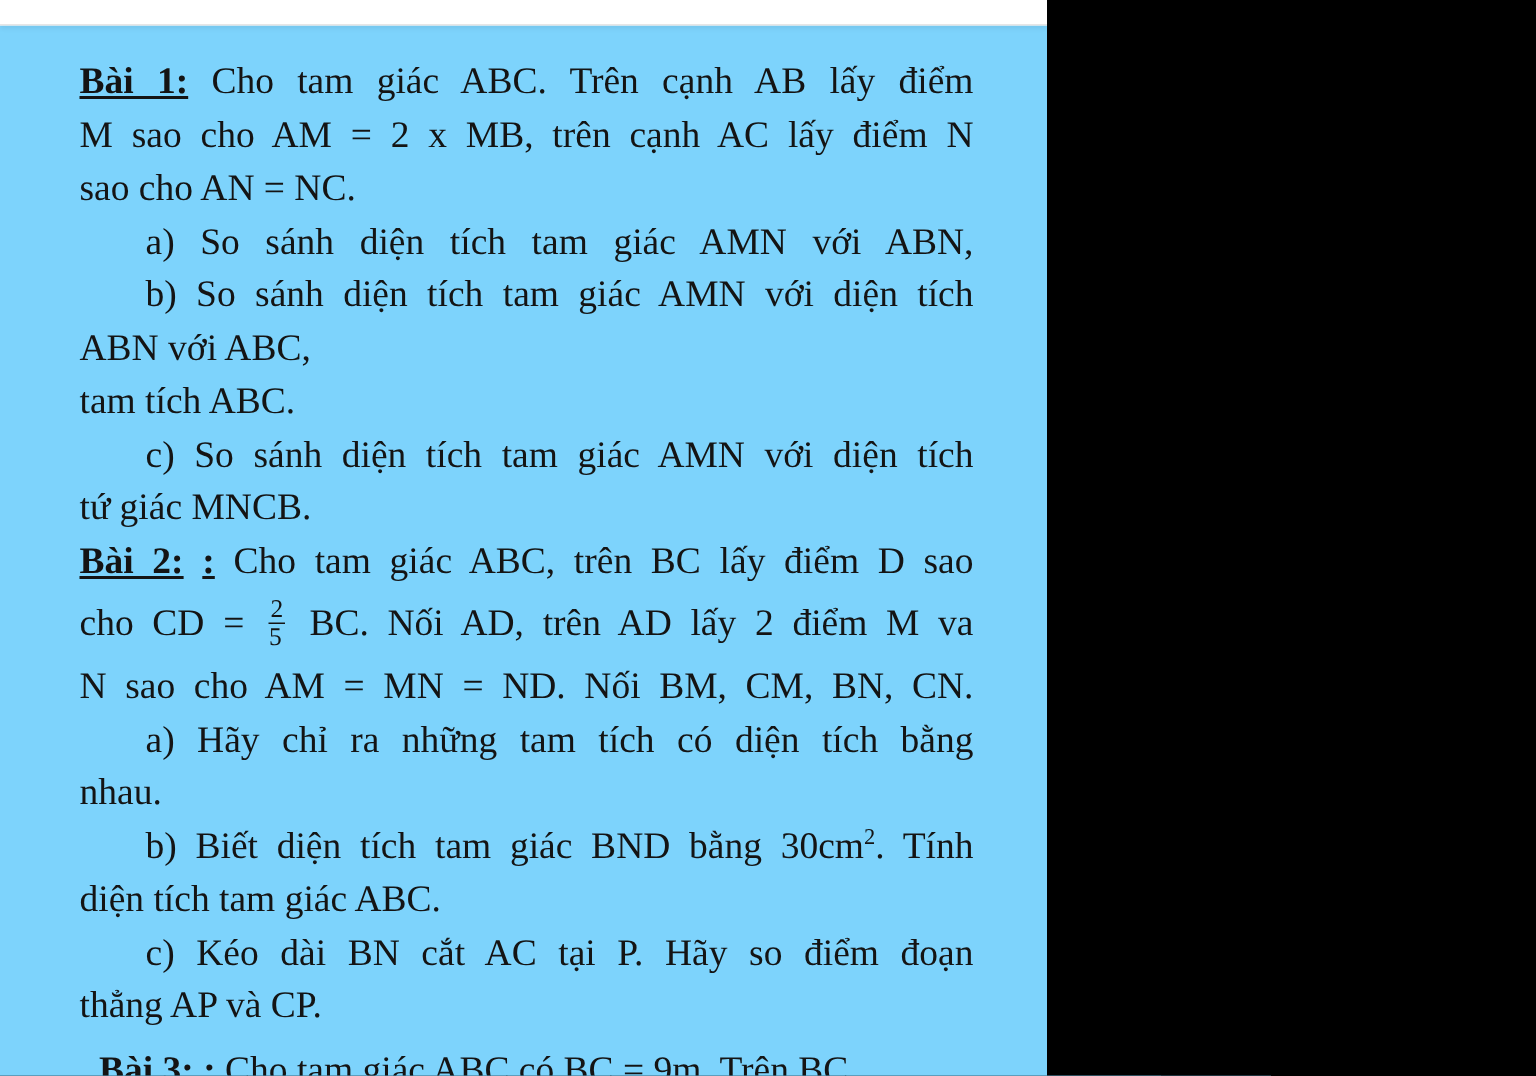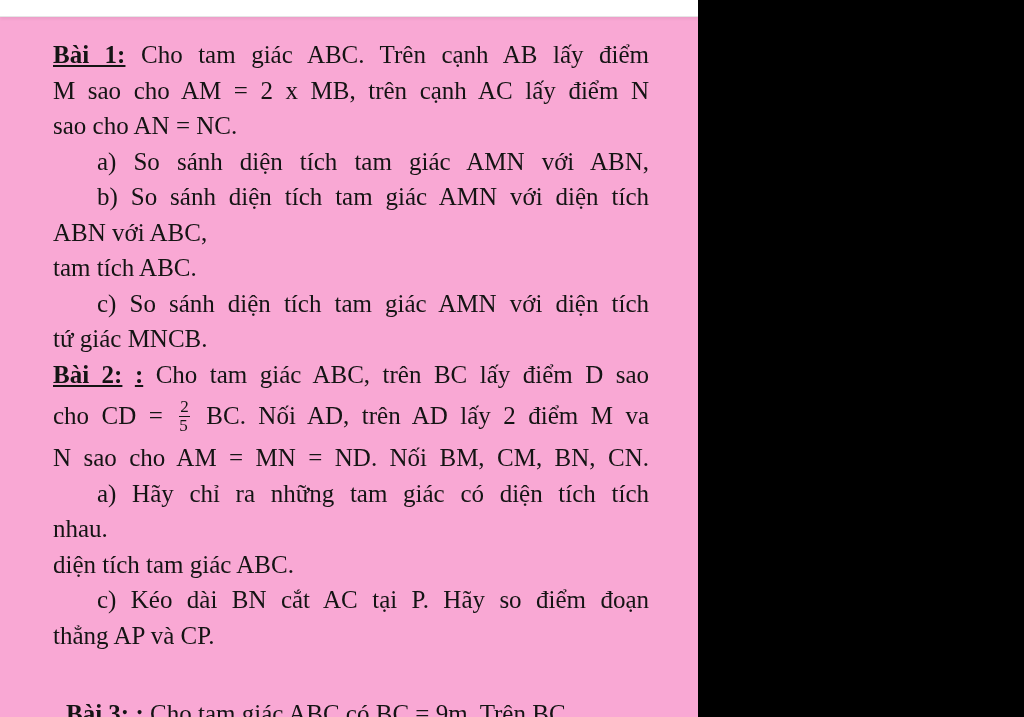--- a/index.html
+++ b/index.html
@@ -3,21 +3,21 @@
 <meta charset="utf-8">
 <style>
   html, body { margin: 0; padding: 0; }
   body {
     width: 1024px; height: 717px; overflow: hidden;
     background: #000000; position: relative;
     font-family: "Liberation Serif", "DejaVu Serif", serif;
   }
   .page {
     position: absolute; left: 0; top: 0; width: 774px; height: 717px;
-    background: #f9a8d4; overflow: hidden;
+    background: #7dd3fc; overflow: hidden;
   }
   .topbar {
     position: absolute; left: 0; top: 0; width: 698px; height: 16px;
     background: #ffffff;
     border-bottom: 1px solid #e6e6e6;
     box-shadow: 0 2px 3px rgba(0,0,0,0.06);
   }
   .content {
     position: absolute; left: 53px; top: 37px; width: 596px;
     font-size: 25px; color: #141414; line-height: 35.5px;
@@ -54,22 +54,23 @@
     <div class="line indent">a) So sánh diện tích tam giác AMN với ABN,</div>
     <div class="line indent">b) So sánh diện tích tam giác AMN với diện tích</div>
     <div class="line last">ABN với ABC,</div>
     <div class="line last">tam tích ABC.</div>
     <div class="line indent">c) So sánh diện tích tam giác AMN với diện tích</div>
     <div class="line last">tứ giác MNCB.</div>
 
     <div class="line"><span class="title">Bài 2:</span> <span class="title">:</span><span> Cho tam giác ABC, trên BC lấy điểm D sao</span></div>
     <div class="line frac-line"><span>cho CD = </span><span class="frac"><span class="num">2</span><span class="den">5</span></span><span> BC. Nối AD, trên AD lấy 2 điểm M va</span></div>
     <div class="line">N sao cho AM = MN = ND. Nối BM, CM, BN, CN.</div>
-    <div class="line indent">a) Hãy chỉ ra những tam giác có diện tích tích</div>
+    <div class="line indent">a) Hãy chỉ ra những tam tích có diện tích bằng</div>
     <div class="line last">nhau.</div>
+    <div class="line indent"><span>b) Biết diện tích tam giác BND bằng 30cm</span><sup>2</sup><span>. Tính</span></div>
     <div class="line last">diện tích tam giác ABC.</div>
     <div class="line indent">c) Kéo dài BN cắt AC tại P. Hãy so điểm đoạn</div>
     <div class="line last">thẳng AP và CP.</div>
   </div>
 
   <div class="cut"><span class="title">Bài 3: :</span><span> Cho tam giác ABC có BC = 9m. Trên BC</span></div>
 </div>
 
 <div style="position:absolute;left:698px;top:0;width:326px;height:717px;background:#000;"></div>
 

